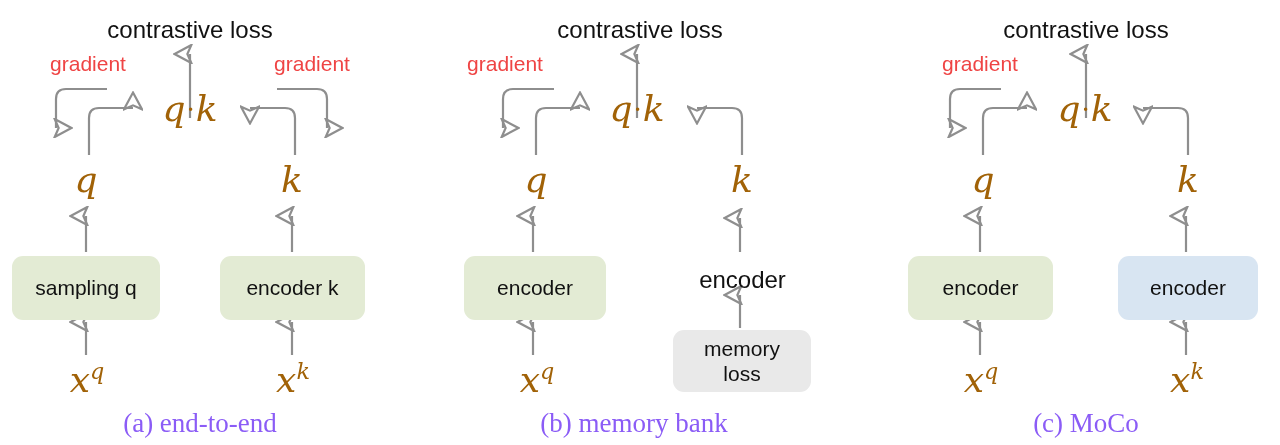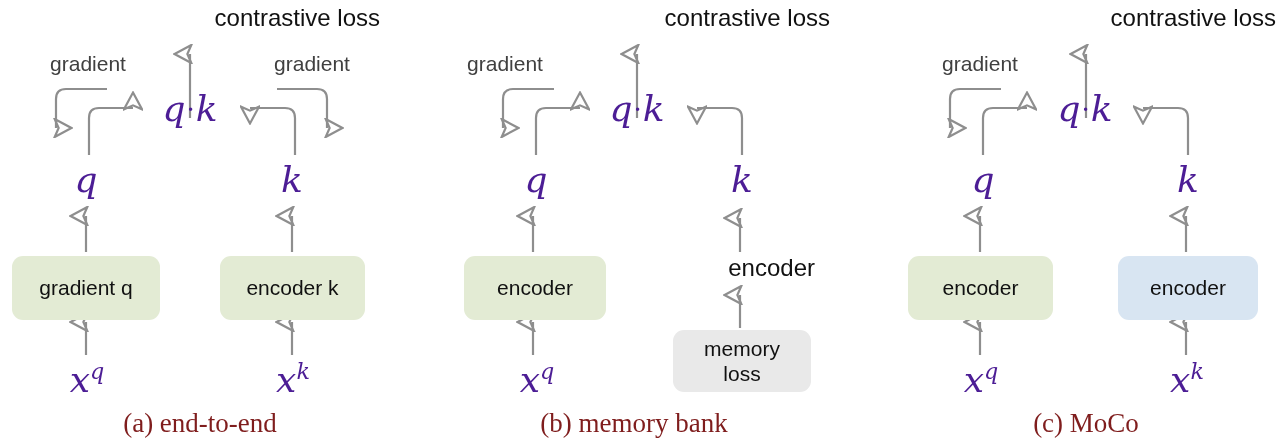--- a/index.html
+++ b/index.html
@@ -14,55 +14,56 @@
   #figure{position:relative;width:1280px;height:445px;}
   .panel{position:absolute;top:0;height:445px;}
   .node{position:absolute;}
 
   
   .sans-label{
     font-family:"Liberation Sans", sans-serif;
     font-size:24px;
     color:#111;
     white-space:nowrap;
-    text-align:right;
+    text-align:center;
     line-height:1.15;
+    margin-top:12px;
   }
   .gradient-label{
     font-family:"Liberation Sans", sans-serif;
     font-size:21px;
-    color:#404040;
+    color:#ef4444;
     white-space:nowrap;
     text-align:center;
   }
   .math{
     font-family:"DejaVu Serif","Liberation Serif",serif;
     font-style:italic;
     font-size:36px;
-    color:#4c1d95;
+    color:#a16207;
     white-space:nowrap;
     text-align:center;
     line-height:1;
   }
   .math .sup{
     font-size:0.62em;
     vertical-align:super;
     font-style:italic;
     line-height:0;
   }
   .math .dot{
     font-style:normal;
     font-size:0.72em;
     vertical-align:0.10em;
     padding:0 1px;
   }
   .caption{
     font-family:"Liberation Serif","DejaVu Serif",serif;
     font-size:27px;
-    color:#7f1d1d;
+    color:#8b5cf6;
     white-space:nowrap;
     text-align:center;
   }
 
   
   .box{
     position:absolute;
     border-radius:11px;
     display:flex;
     align-items:center;
@@ -163,21 +164,21 @@
 
     <div class="node math" style="left:140px;width:100px;top:91px;">
       <span>q</span><span class="dot">·</span><span>k</span>
     </div>
 
     <div class="node math" style="left:46px;width:80px;top:162px;">q</div>
 
     <div class="node math" style="left:252px;width:80px;top:162px;">k</div>
 
     <div class="box" style="left:12px;top:256px;width:148px;height:64px;background:#e3ebd4;">
-      <span>gradient q</span>
+      <span>sampling q</span>
     </div>
 
     <div class="box" style="left:220px;top:256px;width:145px;height:64px;background:#e3ebd4;">
       <span>encoder k</span>
     </div>
 
     <div class="node math" style="left:44px;width:86px;top:362px;">
       <span>x</span><span class="sup">q</span>
     </div>
 

